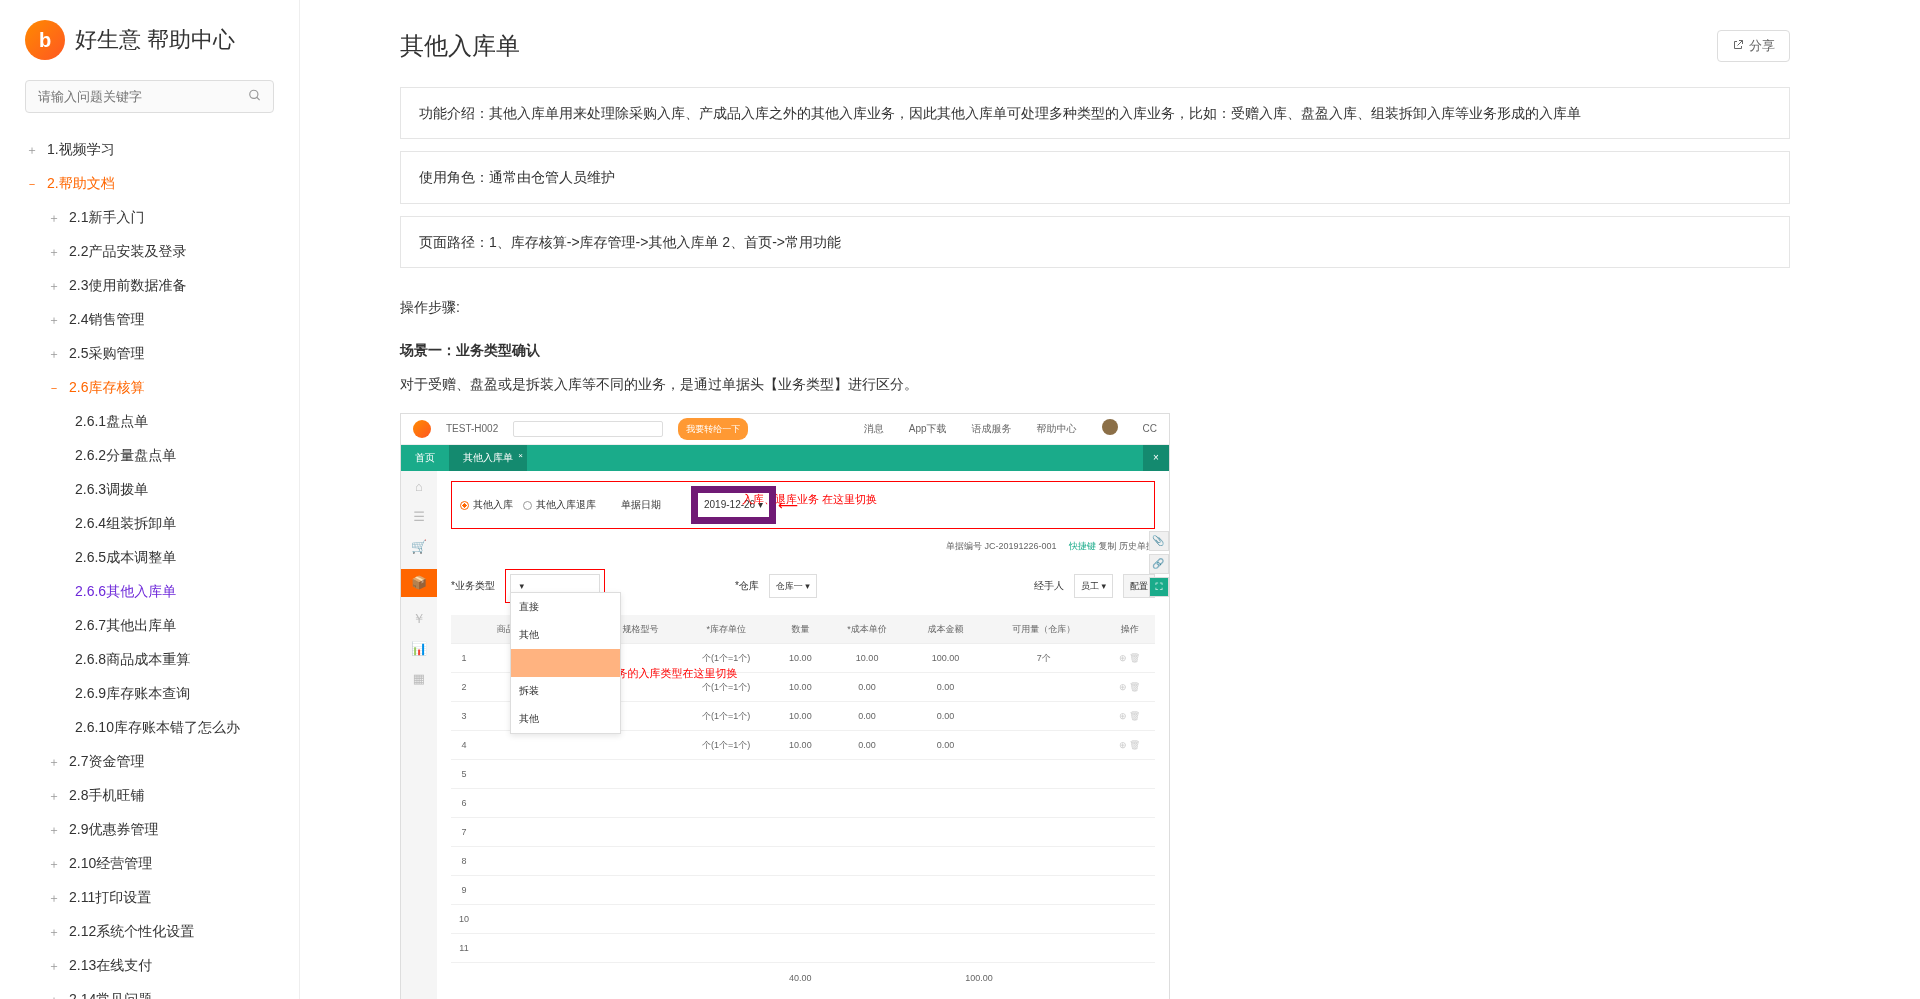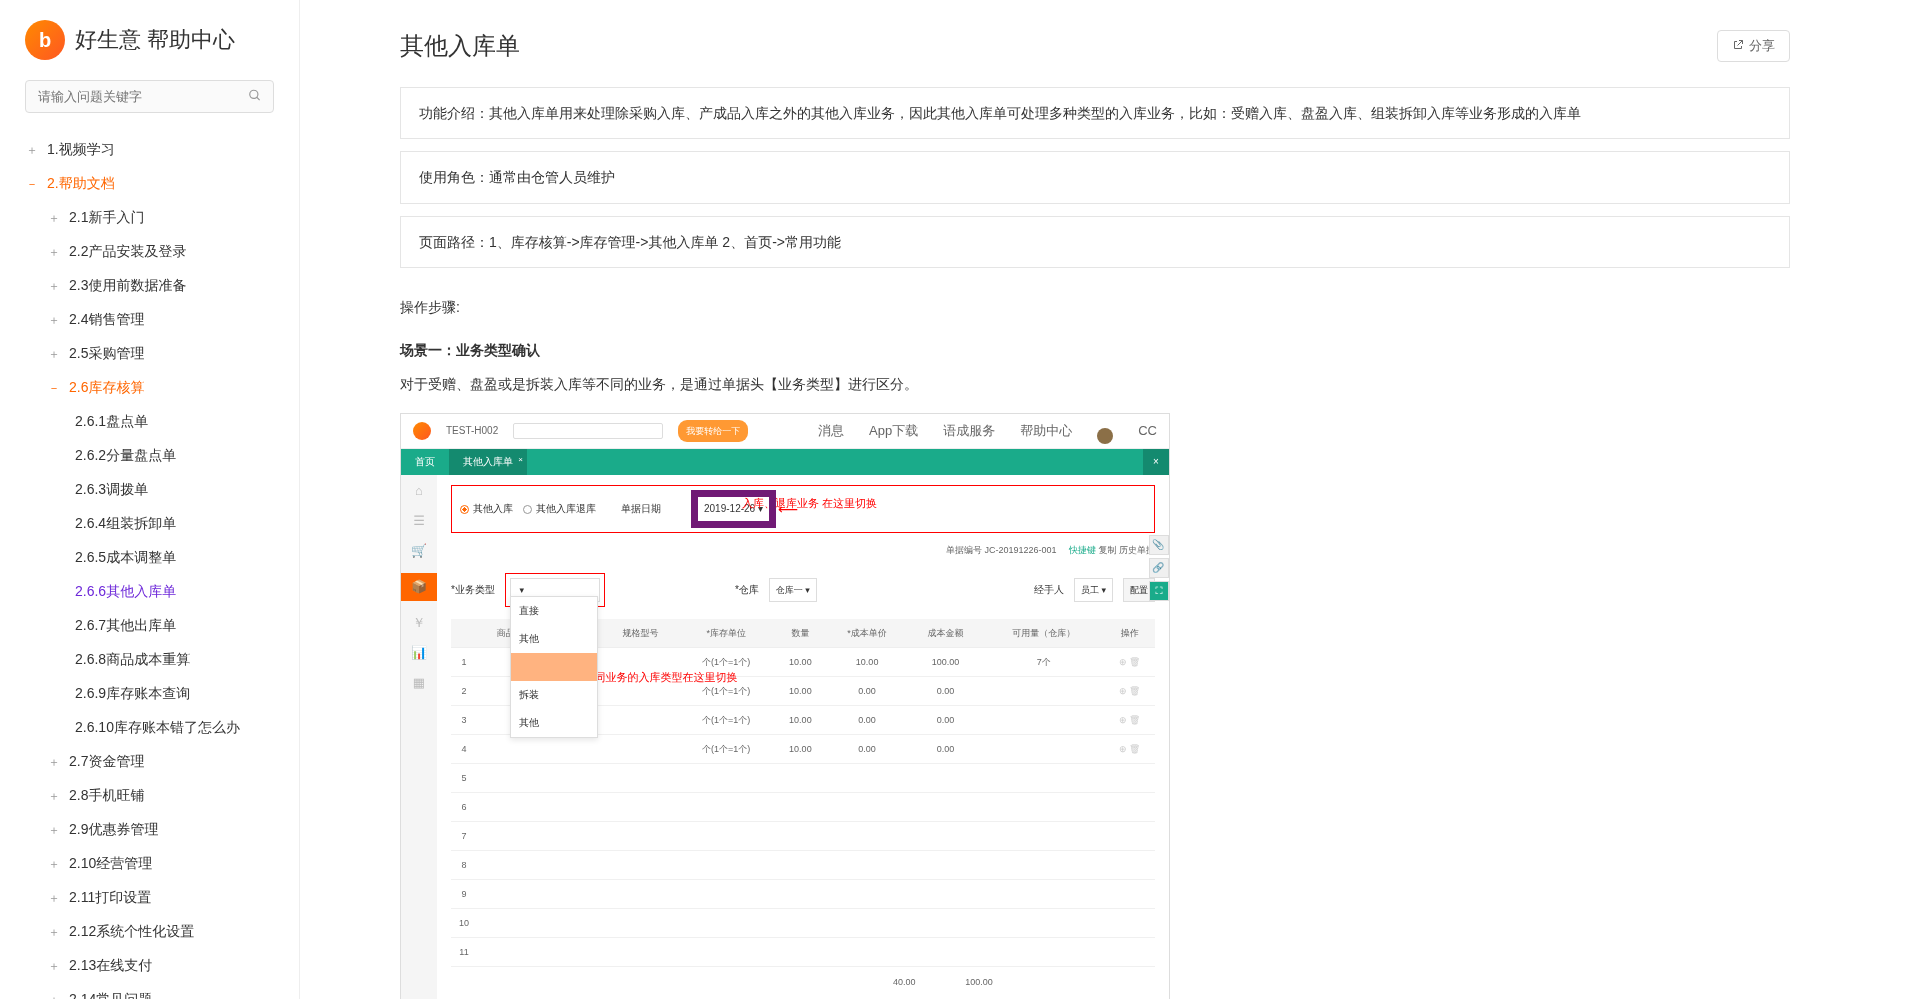--- a/index.html
+++ b/index.html
@@ -28,21 +28,21 @@
 .info-label{font-weight:500}
 .content-section{margin-top:25px;font-size:14px;line-height:2}
 .content-section p{margin-bottom:6px}
 .scene-title{font-weight:600;margin-top:15px;margin-bottom:8px}
 .screenshot{margin:15px 0;border:1px solid #ddd;background:#f9f9f9;position:relative;width:770px}
 .ss-topbar{background:#fff;padding:4px 12px;display:flex;align-items:center;gap:15px;font-size:10px;border-bottom:1px solid #eee}
 .ss-logo{width:18px;height:18px;border-radius:50%;background:linear-gradient(135deg,#ff8a00,#ff5722)}
 .ss-test{font-size:10px;color:#666}
 .ss-search{flex:0 0 150px;height:16px;border:1px solid #ddd;border-radius:2px;background:#fff}
 .ss-orange-btn{background:#ff9933;color:#fff;padding:2px 8px;border-radius:9px;font-size:9px}
-.ss-topright{margin-left:auto;display:flex;gap:25px;align-items:flex-end;font-size:13px;color:#666}
+.ss-topright{margin-left:auto;display:flex;gap:25px;align-items:flex-start;font-size:10px;color:#666}
 .ss-avatar{width:16px;height:16px;border-radius:50%;background:#8b6f47}
 .ss-tabs{background:#1aab8a;display:flex;align-items:center;height:26px;font-size:10px;color:#fff}
 .ss-tab{padding:0 14px;height:100%;display:flex;align-items:center;position:relative}
 .ss-tab.dark{background:#148a6f}
 .ss-tab-close{position:absolute;right:4px;top:3px;font-size:8px;color:#fff}
 .ss-tabclose-x{margin-left:auto;width:26px;height:26px;background:#148a6f;display:flex;align-items:center;justify-content:center;color:#fff;cursor:pointer}
 .ss-body{display:flex}
 .ss-leftbar{width:36px;background:#f5f5f5;display:flex;flex-direction:column;align-items:center;padding-top:8px;gap:14px}
 .ss-lefticon{width:16px;height:16px;color:#bbb;font-size:13px;display:flex;align-items:center;justify-content:center}
 .ss-lefticon.active{background:#ff6600;color:#fff;width:36px;height:28px;margin:0}
@@ -51,21 +51,21 @@
 .ss-radio{display:flex;align-items:center;gap:4px}
 .ss-radio-dot{width:9px;height:9px;border-radius:50%;border:1px solid #999;display:inline-block}
 .ss-radio-dot.checked{border-color:#ff6600;background:radial-gradient(circle,#ff6600 40%,#fff 45%)}
 .ss-date{margin-left:20px;padding:2px 6px;border:7px solid #701a75;font-size:10px}
 .ss-arrow{color:red;font-size:14px}
 .ss-note-red{color:red;font-size:11px;position:absolute}
 .ss-row1a{display:flex;justify-content:space-between;font-size:9px;color:#666;padding:4px 0;margin-top:4px}
 .ss-row2{display:flex;align-items:center;gap:10px;font-size:10px;margin-top:6px;padding:4px 0}
 .ss-sel{border:1px solid #ddd;padding:2px 6px;font-size:9px;background:#fff;position:relative}
 .ss-redbox{border:1.5px solid red;padding:4px}
-.ss-dropdown{position:absolute;border:1px solid #ddd;background:#fff;width:88px;font-size:10px;z-index:5;box-shadow:0 2px 6px rgba(0,0,0,.1)}
+.ss-dropdown{position:absolute;border:1px solid #ddd;background:#fff;width:111px;font-size:10px;z-index:5;box-shadow:0 2px 6px rgba(0,0,0,.1)}
 .ss-dd-item{padding:4px 8px}
 .ss-dd-item.hl{background:#ffb380}
 .ss-table{width:100%;border-collapse:collapse;font-size:9px;margin-top:4px}
 .ss-table th{background:#f5f5f5;padding:5px 4px;font-weight:normal;color:#666;border-bottom:1px solid #eee;text-align:center}
 .ss-table td{padding:5px 4px;border-bottom:1px solid #f0f0f0;text-align:center;color:#666;height:20px}
 .ss-table td:first-child{text-align:center;width:26px}
 .ss-table .op-col{color:#ccc}
 .ss-rightbar{position:absolute;right:0;top:60px;display:flex;flex-direction:column;gap:3px}
 .ss-rightbtn{width:20px;height:20px;background:#f0f0f0;border:1px solid #ddd;display:flex;align-items:center;justify-content:center;font-size:10px;color:#999}
 .ss-rightbtn.teal{background:#1aab8a;color:#fff}
@@ -382,21 +382,21 @@
                     <td colspan="9"></td>
                   </tr>
                 <tr>
                     <td>11</td>
                     <td colspan="9"></td>
                   </tr>
               </tbody>
             </table>
             <div class="ss-totalrow">
               <span style="width:48%"></span>
-              <span style="width:18%;text-align:right">40.00</span>
+              <span style="width:18%;text-align:left">40.00</span>
               <span style="width:18%;text-align:center">100.00</span>
             </div>
             <div class="ss-rightbar">
               <span class="ss-rightbtn">📎</span>
               <span class="ss-rightbtn">🔗</span>
               <span class="ss-rightbtn teal">⛶</span>
             </div>
             <div class="ss-memo">
               
               

